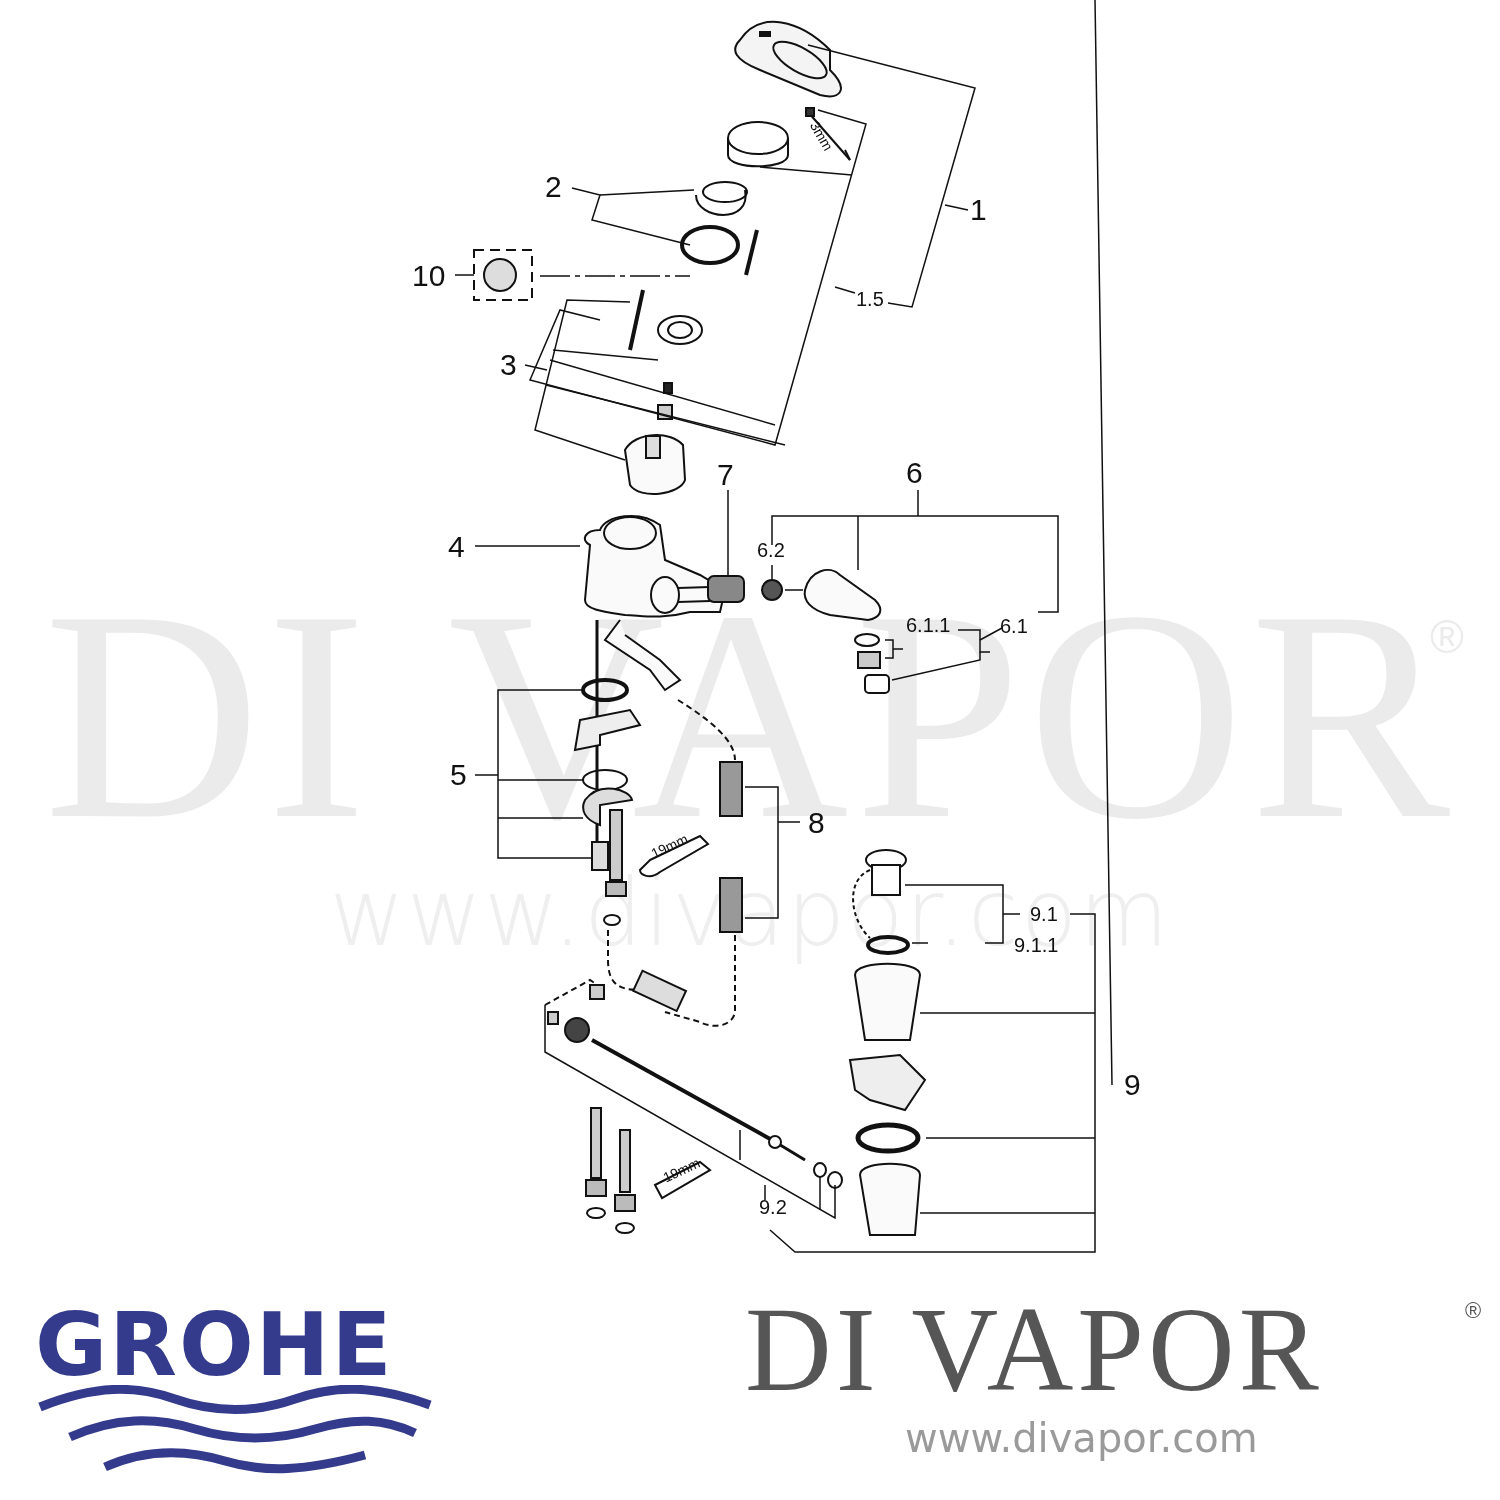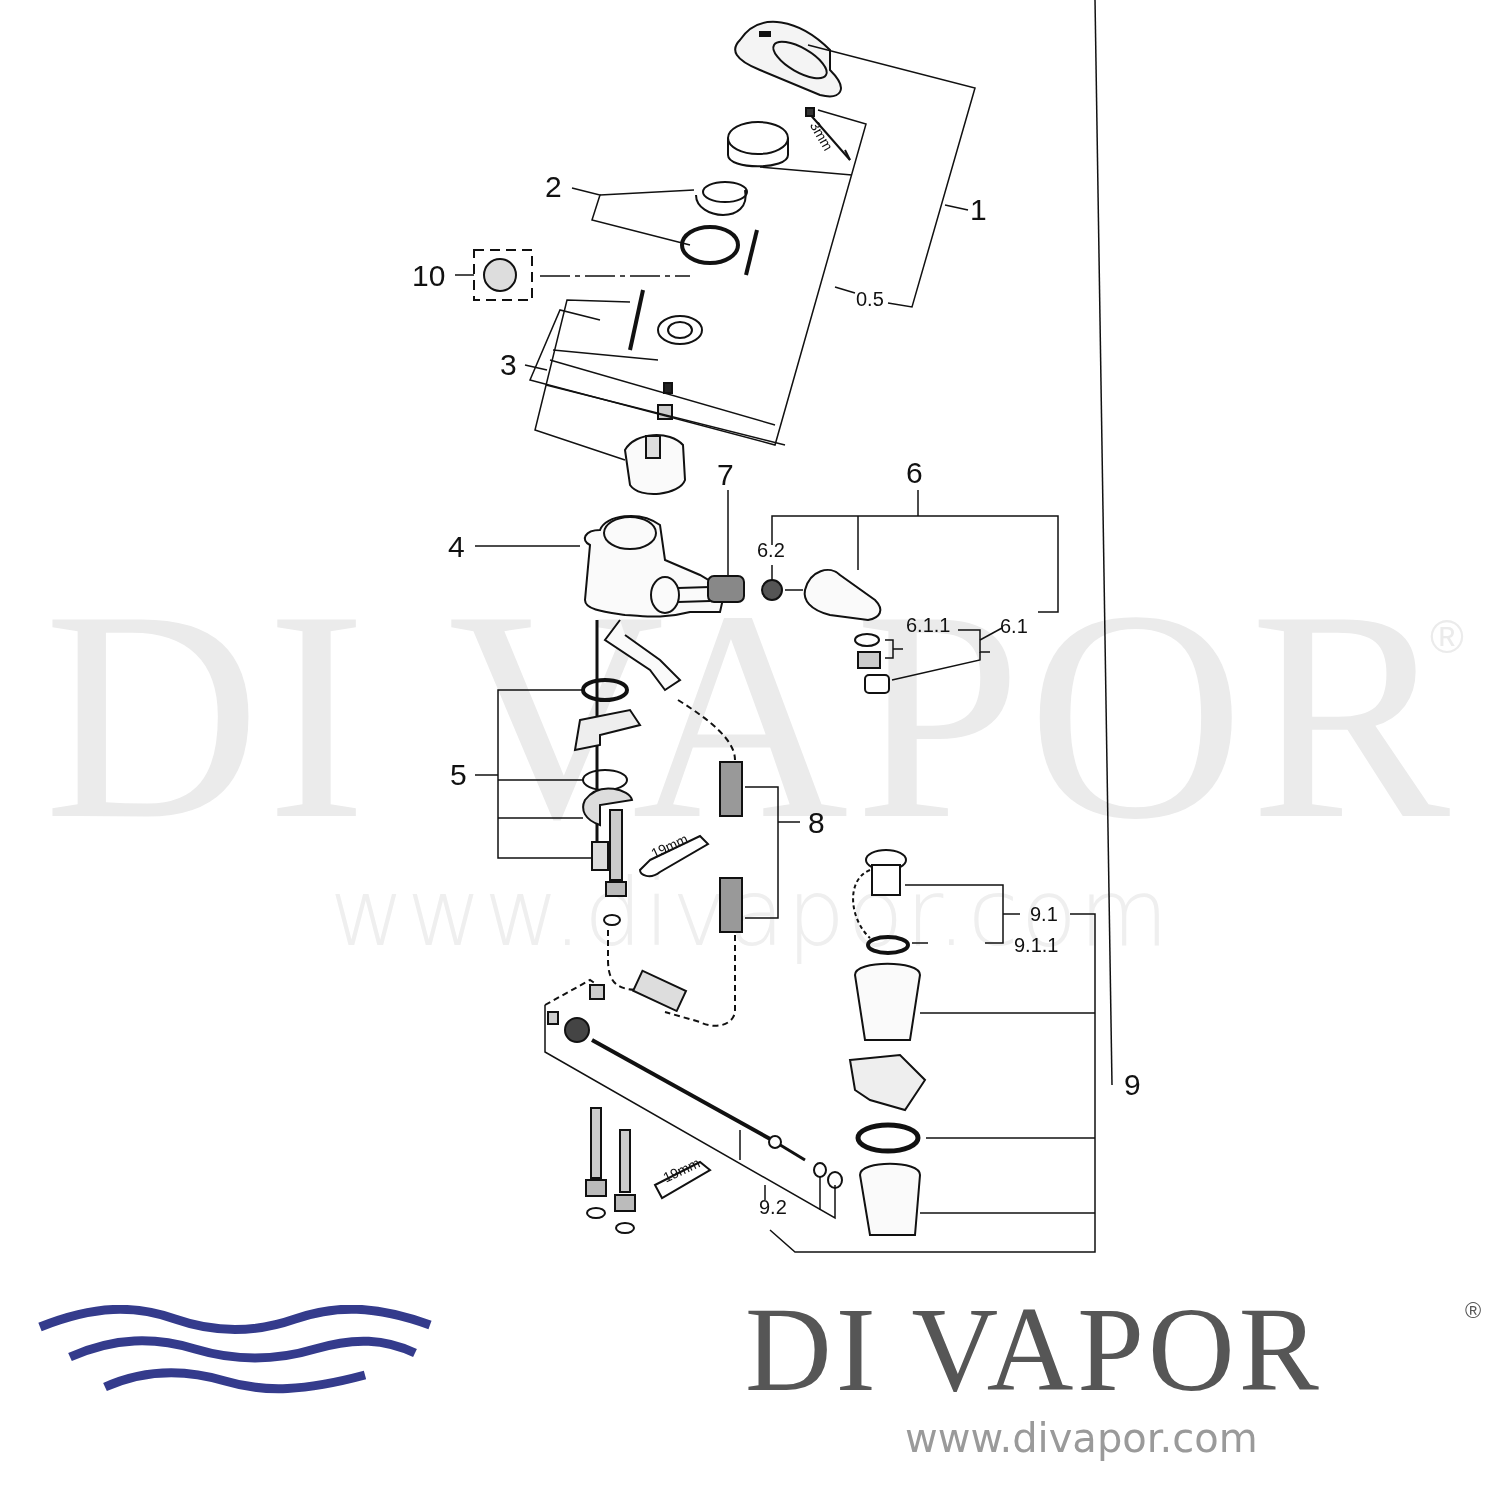--- a/index.html
+++ b/index.html
@@ -189,21 +189,21 @@
     <line x1="920" y1="1213" x2="1095" y2="1213"></line>
 
     <polyline points="545,1005 545,1052 835,1218 835,1185"></polyline>
     <line x1="765" y1="1185" x2="765" y2="1200"></line>
     <line x1="740" y1="1130" x2="740" y2="1160"></line>
     <line x1="820" y1="1177" x2="820" y2="1210"></line>
   </g>
 </svg>
 
 <div class="lbl big" style="left:970px;top:195px;">1</div>
-<div class="lbl small" style="left:856px;top:289px;">0.5</div>
+<div class="lbl small" style="left:856px;top:289px;">1.5</div>
 <div class="lbl big" style="left:545px;top:172px;">2</div>
 <div class="lbl big" style="left:500px;top:350px;">3</div>
 <div class="lbl big" style="left:448px;top:532px;">4</div>
 <div class="lbl big" style="left:450px;top:760px;">5</div>
 <div class="lbl big" style="left:906px;top:458px;">6</div>
 <div class="lbl small" style="left:1000px;top:616px;text-align:center;">6.1</div>
 <div class="lbl small" style="left:906px;top:615px;">6.1.1</div>
 <div class="lbl small" style="left:757px;top:540px;">6.2</div>
 <div class="lbl big" style="left:717px;top:460px;">7</div>
 <div class="lbl big" style="left:808px;top:808px;">8</div>
@@ -211,20 +211,21 @@
 <div class="lbl small" style="left:1030px;top:904px;">9.1</div>
 <div class="lbl small" style="left:966px;top:935px;margin-left:48px;">9.1.1</div>
 <div class="lbl small" style="left:748px;top:1197px;margin-left:11px;">9.2</div>
 <div class="lbl big" style="left:412px;top:261px;">10</div>
 
 <div class="tool-lbl" style="left:806px;top:128px;transform:rotate(60deg);">3mm</div>
 <div class="tool-lbl" style="left:650px;top:838px;transform:rotate(-25deg);">19mm</div>
 <div class="tool-lbl" style="left:662px;top:1162px;transform:rotate(-25deg);">19mm</div>
 
 <div class="grohe">
+  <div class="grohe-text">GROHE</div>
   <svg width="400" height="90" viewBox="0 0 400 90">
     <g fill="none" stroke="#343b8c" stroke-width="9" stroke-linecap="butt">
       <path d="M5 22 C60 0 100 0 140 14 C180 28 220 28 260 14 C300 0 340 0 395 20"></path>
       <path d="M35 52 C80 32 120 32 160 44 C200 56 240 56 280 44 C320 32 350 34 380 48"></path>
       <path d="M70 82 C110 64 150 64 190 76 C230 88 270 86 330 70"></path>
     </g>
   </svg>
 </div>
 
 <div class="dv-logo">

